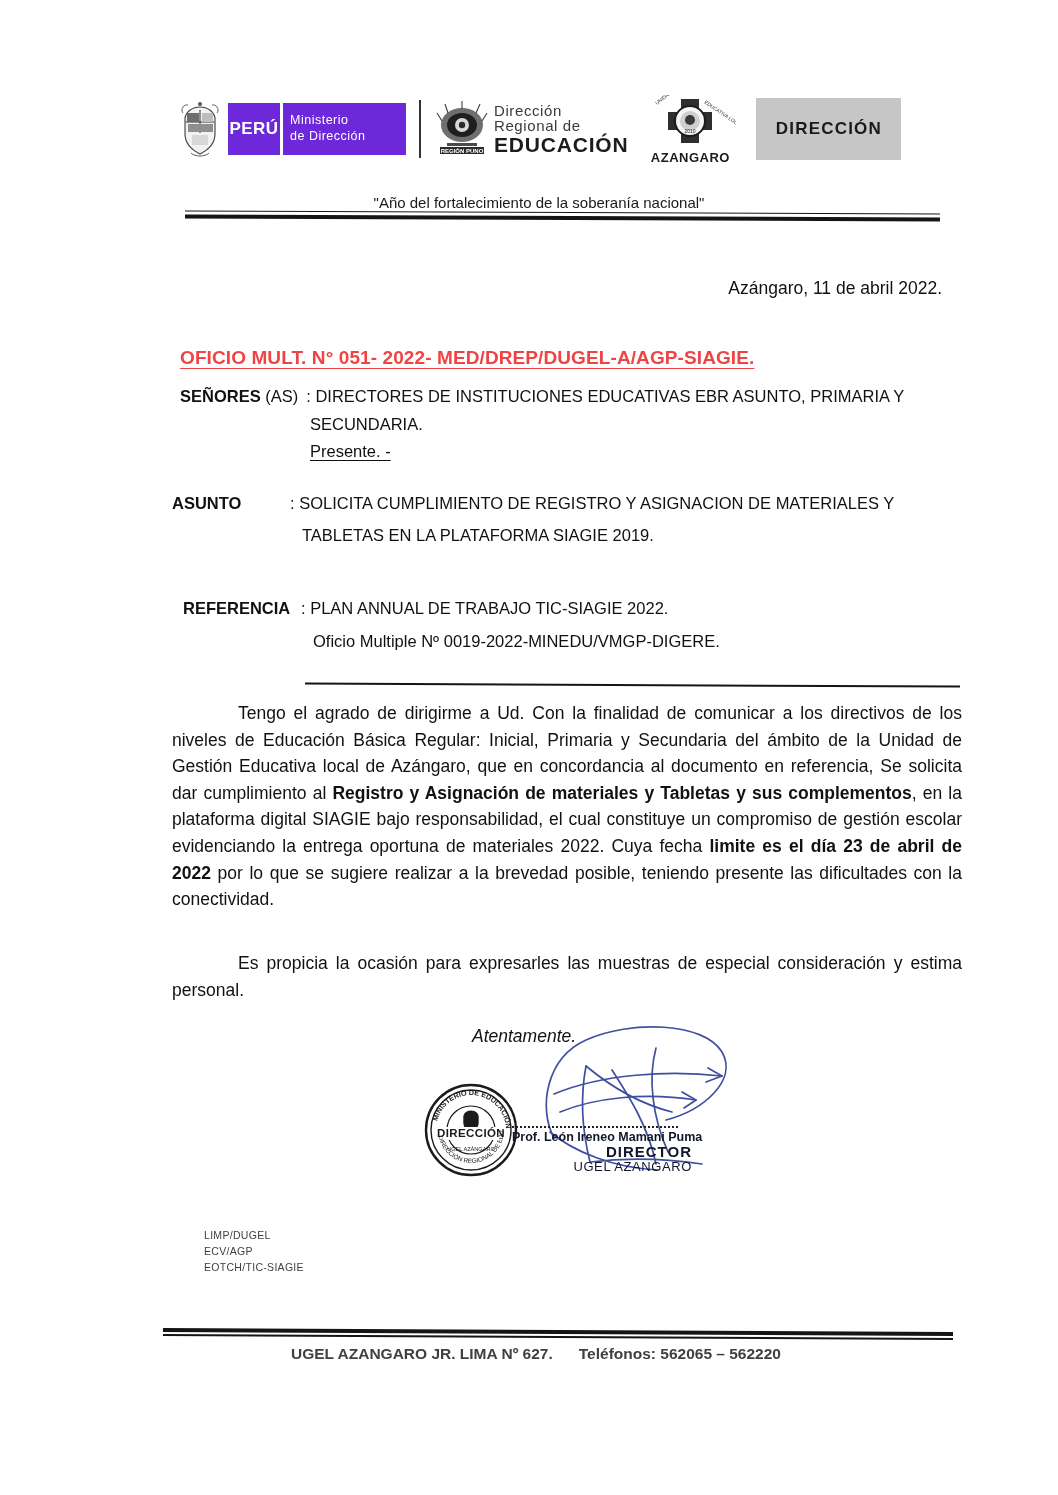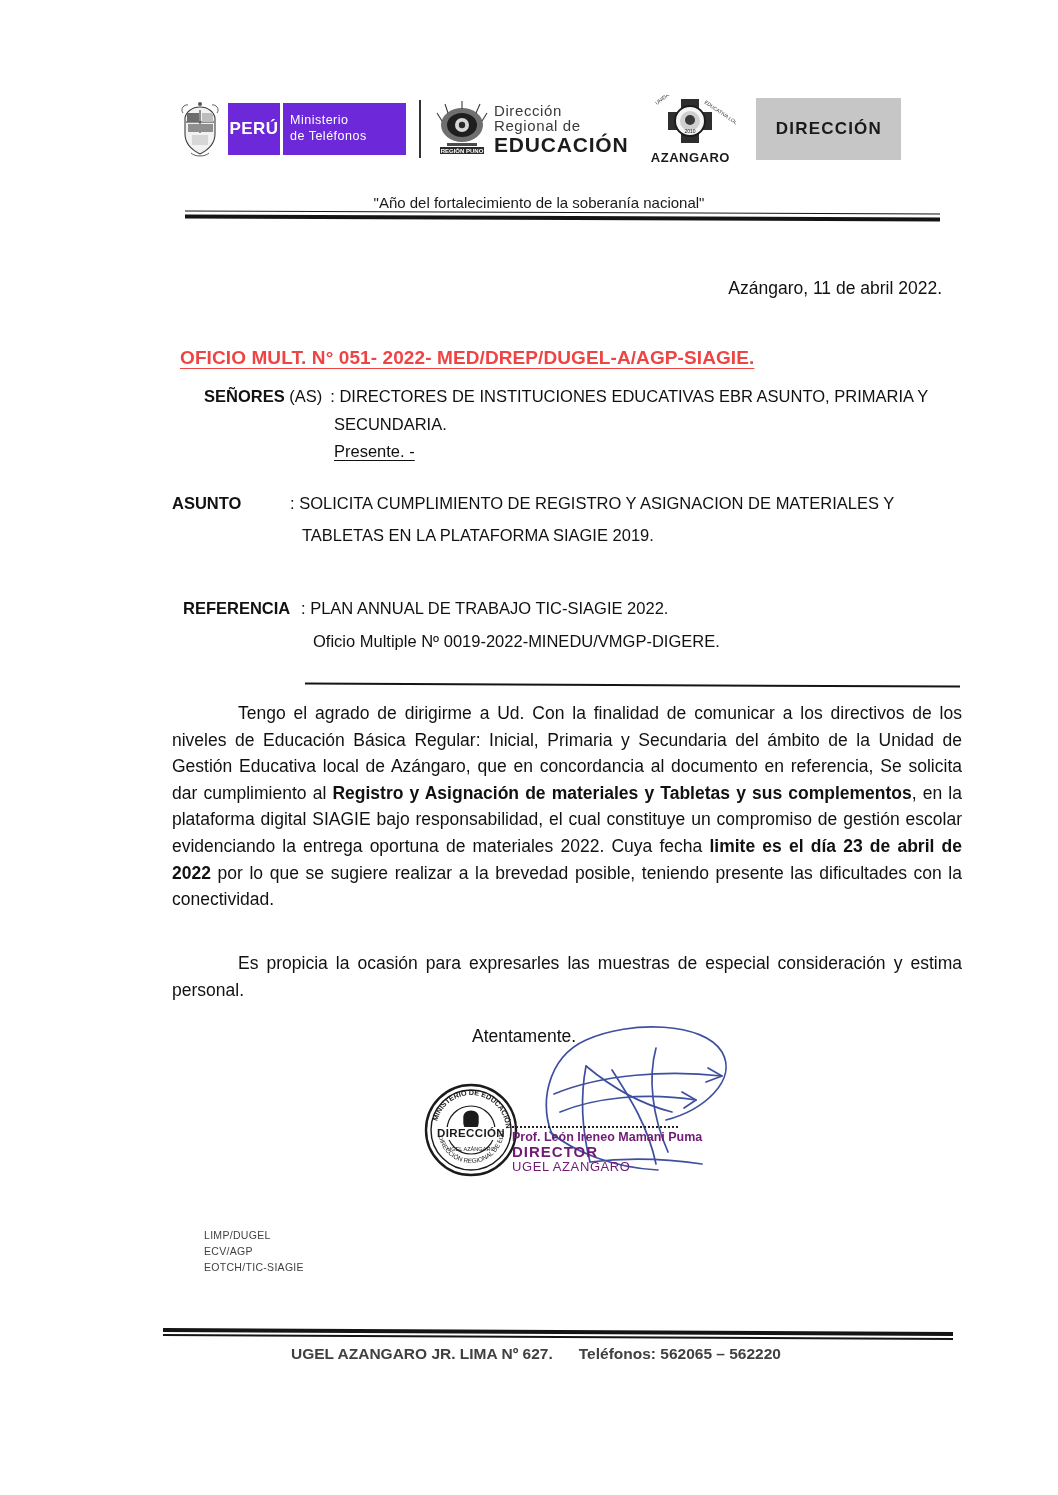--- a/index.html
+++ b/index.html
@@ -202,21 +202,20 @@
     top: 388px;
     width: 790px;
     font-size: 16.5px;
     color: #111111;
     line-height: 1;
   }
   .addr-row {
     display: flex;
     align-items: flex-end;
     margin-bottom: 11px;
-    margin-left: 24px;
   }
   .addr-lbl {
     font-weight: bold;
     white-space: nowrap;
   }
   .addr-lbl .soft { font-weight: normal; }
   .addr-val { white-space: nowrap; }
   .indent-130 { margin-left: 130px; }
   .underline-txt {
     text-decoration: underline;
@@ -270,20 +269,21 @@
     color: #111111;
   }
   .closing .ind { display: inline-block; width: 66px; }
 
   .atentamente {
     position: absolute;
     left: 472px;
     top: 1026px;
     font-size: 17.5px;
     color: #111111;
+    font-style: italic;
   }
 
   
   .seal {
     position: absolute;
     left: 424px;
     top: 1083px;
     width: 94px;
     height: 94px;
   }
@@ -297,22 +297,22 @@
     height: 175px;
     pointer-events: none;
   }
 
   
   .sign-block {
     position: absolute;
     left: 512px;
     top: 1126px;
     width: 180px;
-    text-align: left;
-    color: #701a75;
+    text-align: right;
+    color: #0f172a;
   }
   .sign-block .dotline {
     border-top: 2px dotted #222;
     margin-bottom: 2px;
     width: 166px;
   }
   .sign-block .nm {
     font-size: 12.5px;
     font-weight: bold;
     white-space: nowrap;
@@ -401,21 +401,21 @@
             <path d="M39 13 C42 9 38 4 34 5"></path>
             <path d="M13 53 C17 57 27 57 31 53"></path>
           </g>
           <circle cx="22" cy="4" r="2" fill="#555"></circle>
         </svg>
       </div>
       <div class="gray-box box-peru">PERÚ</div>
       <div class="gray-box box-min">
         <span>
           <span>Ministerio</span><br>
-          <span>de Teléfonos</span>
+          <span>de Dirección</span>
         </span>
       </div>
     </div>
 
     <div class="divider-vert"></div>
 
     <div class="logo-group">
       <div class="emblem-puno">
         <svg viewBox="0 0 56 60" width="56" height="60">
           <ellipse cx="28" cy="26" rx="21" ry="17" fill="#6f6f6f"></ellipse>

